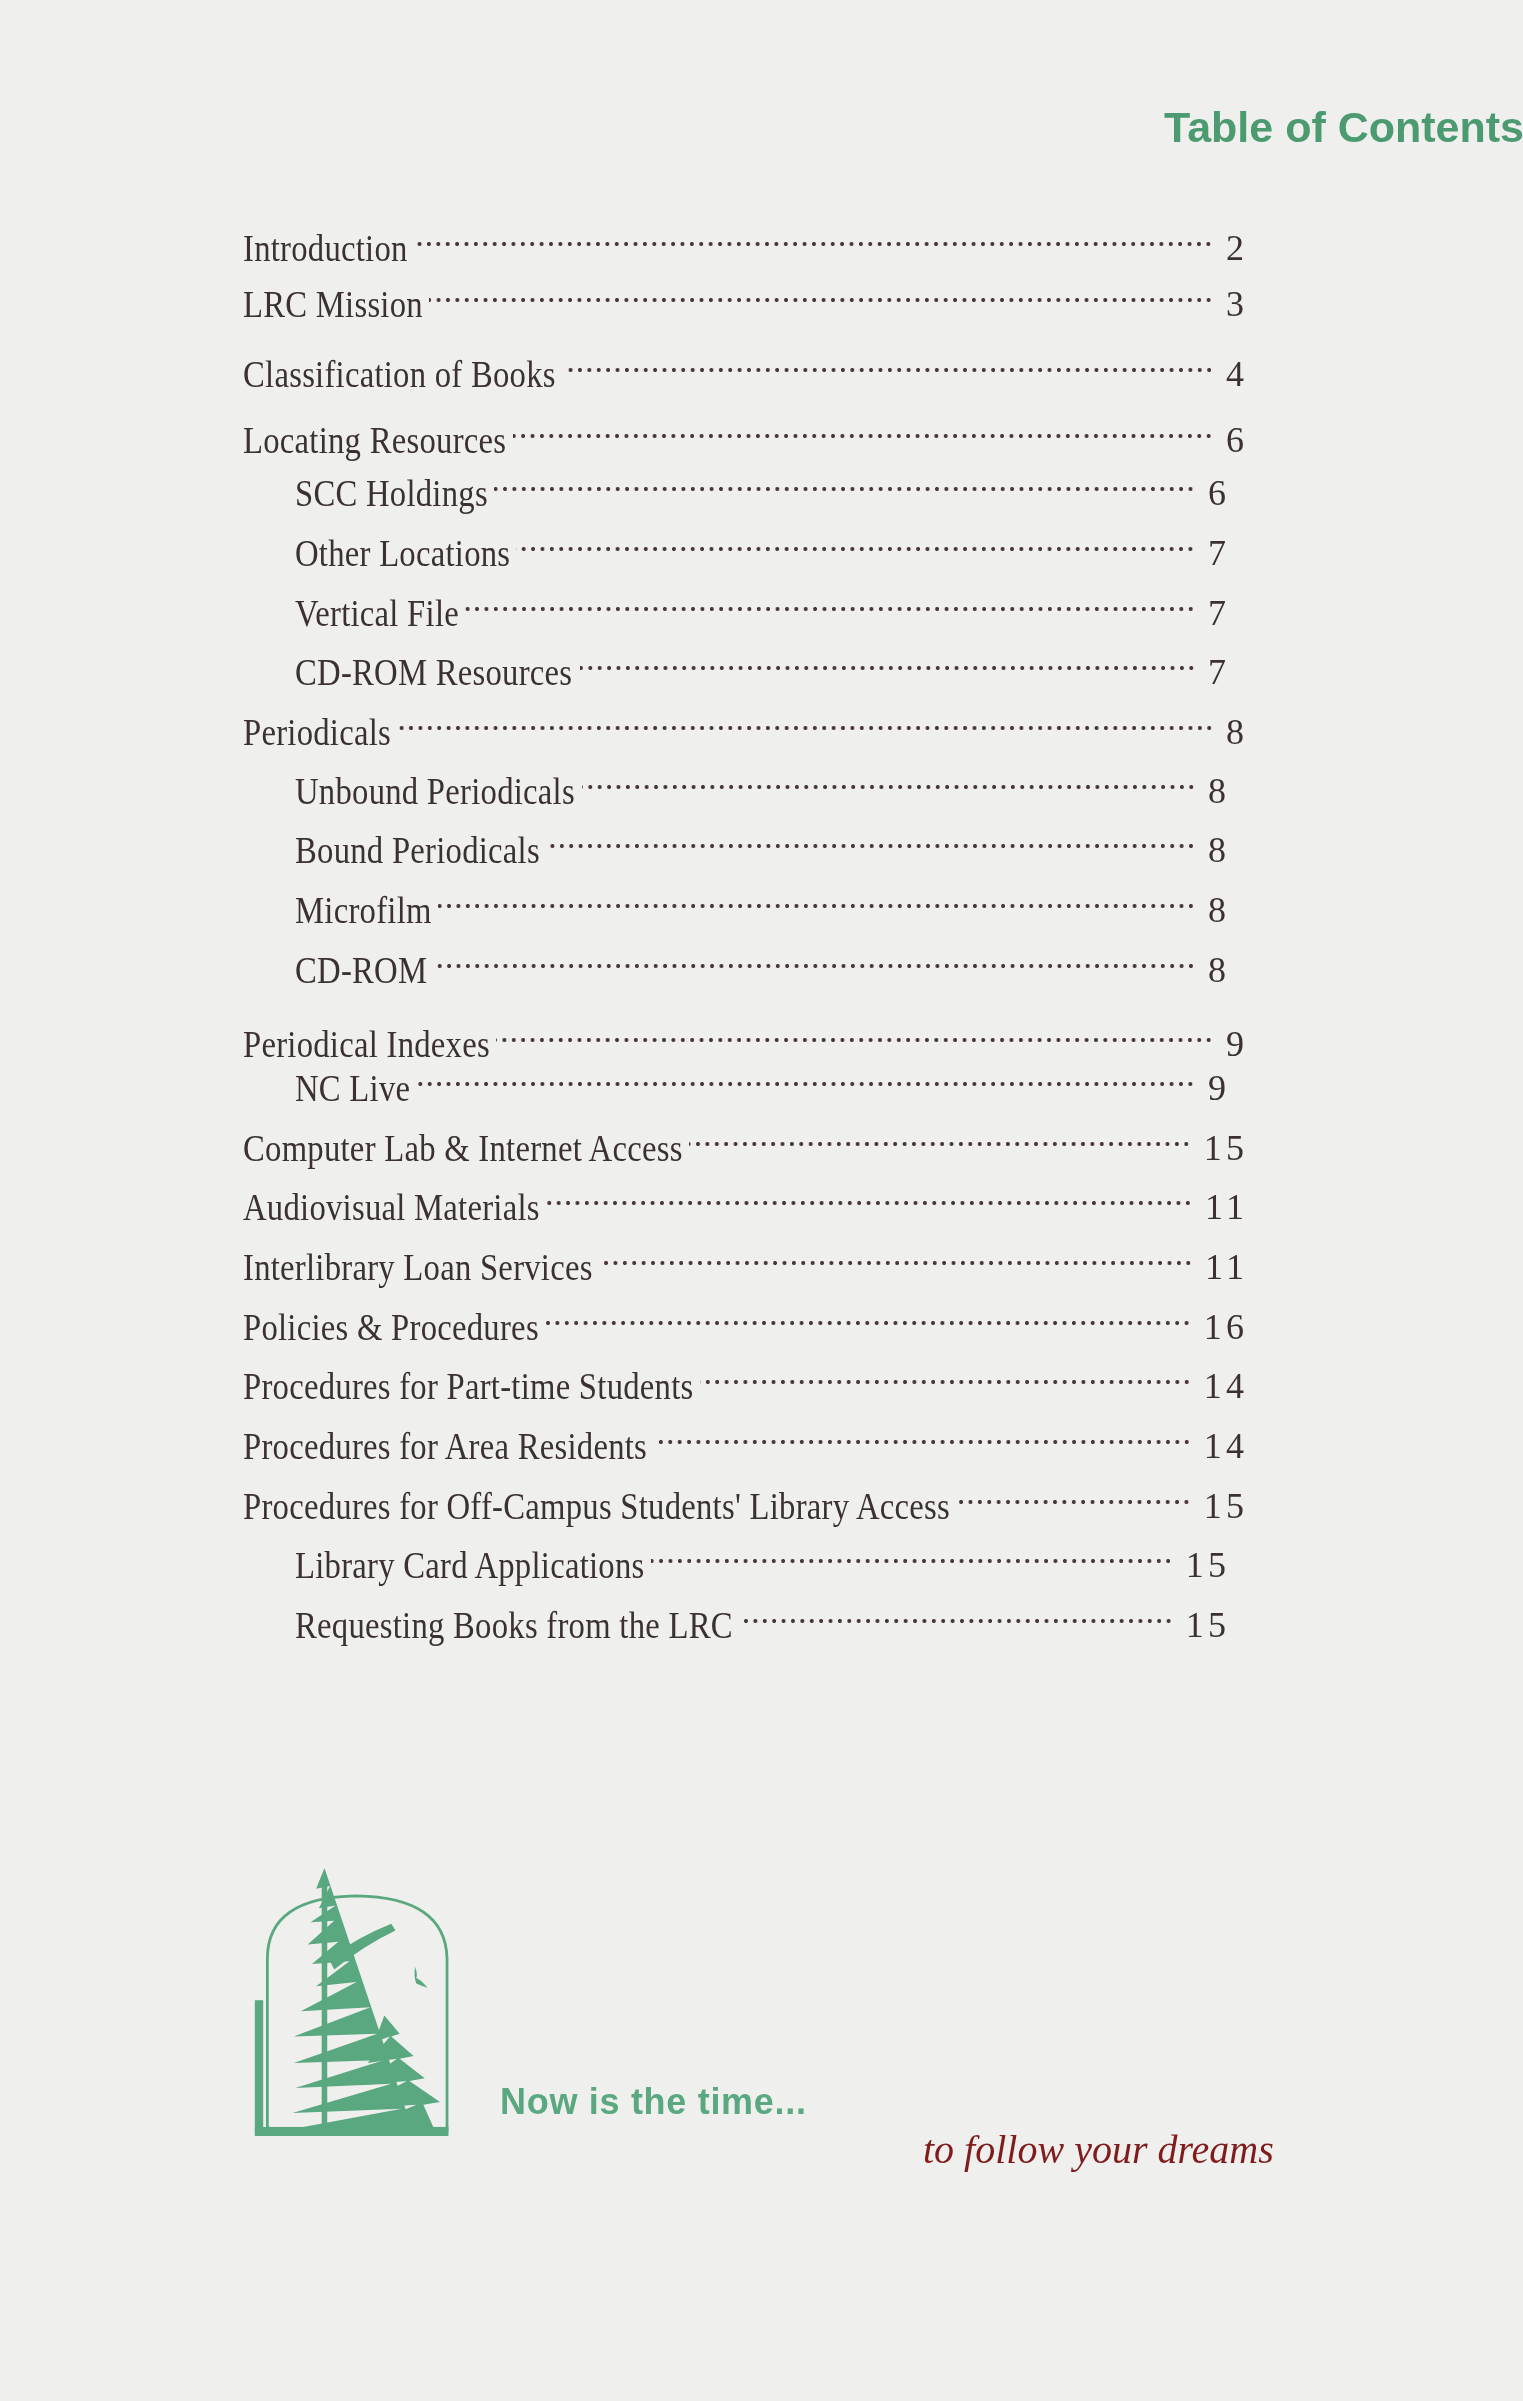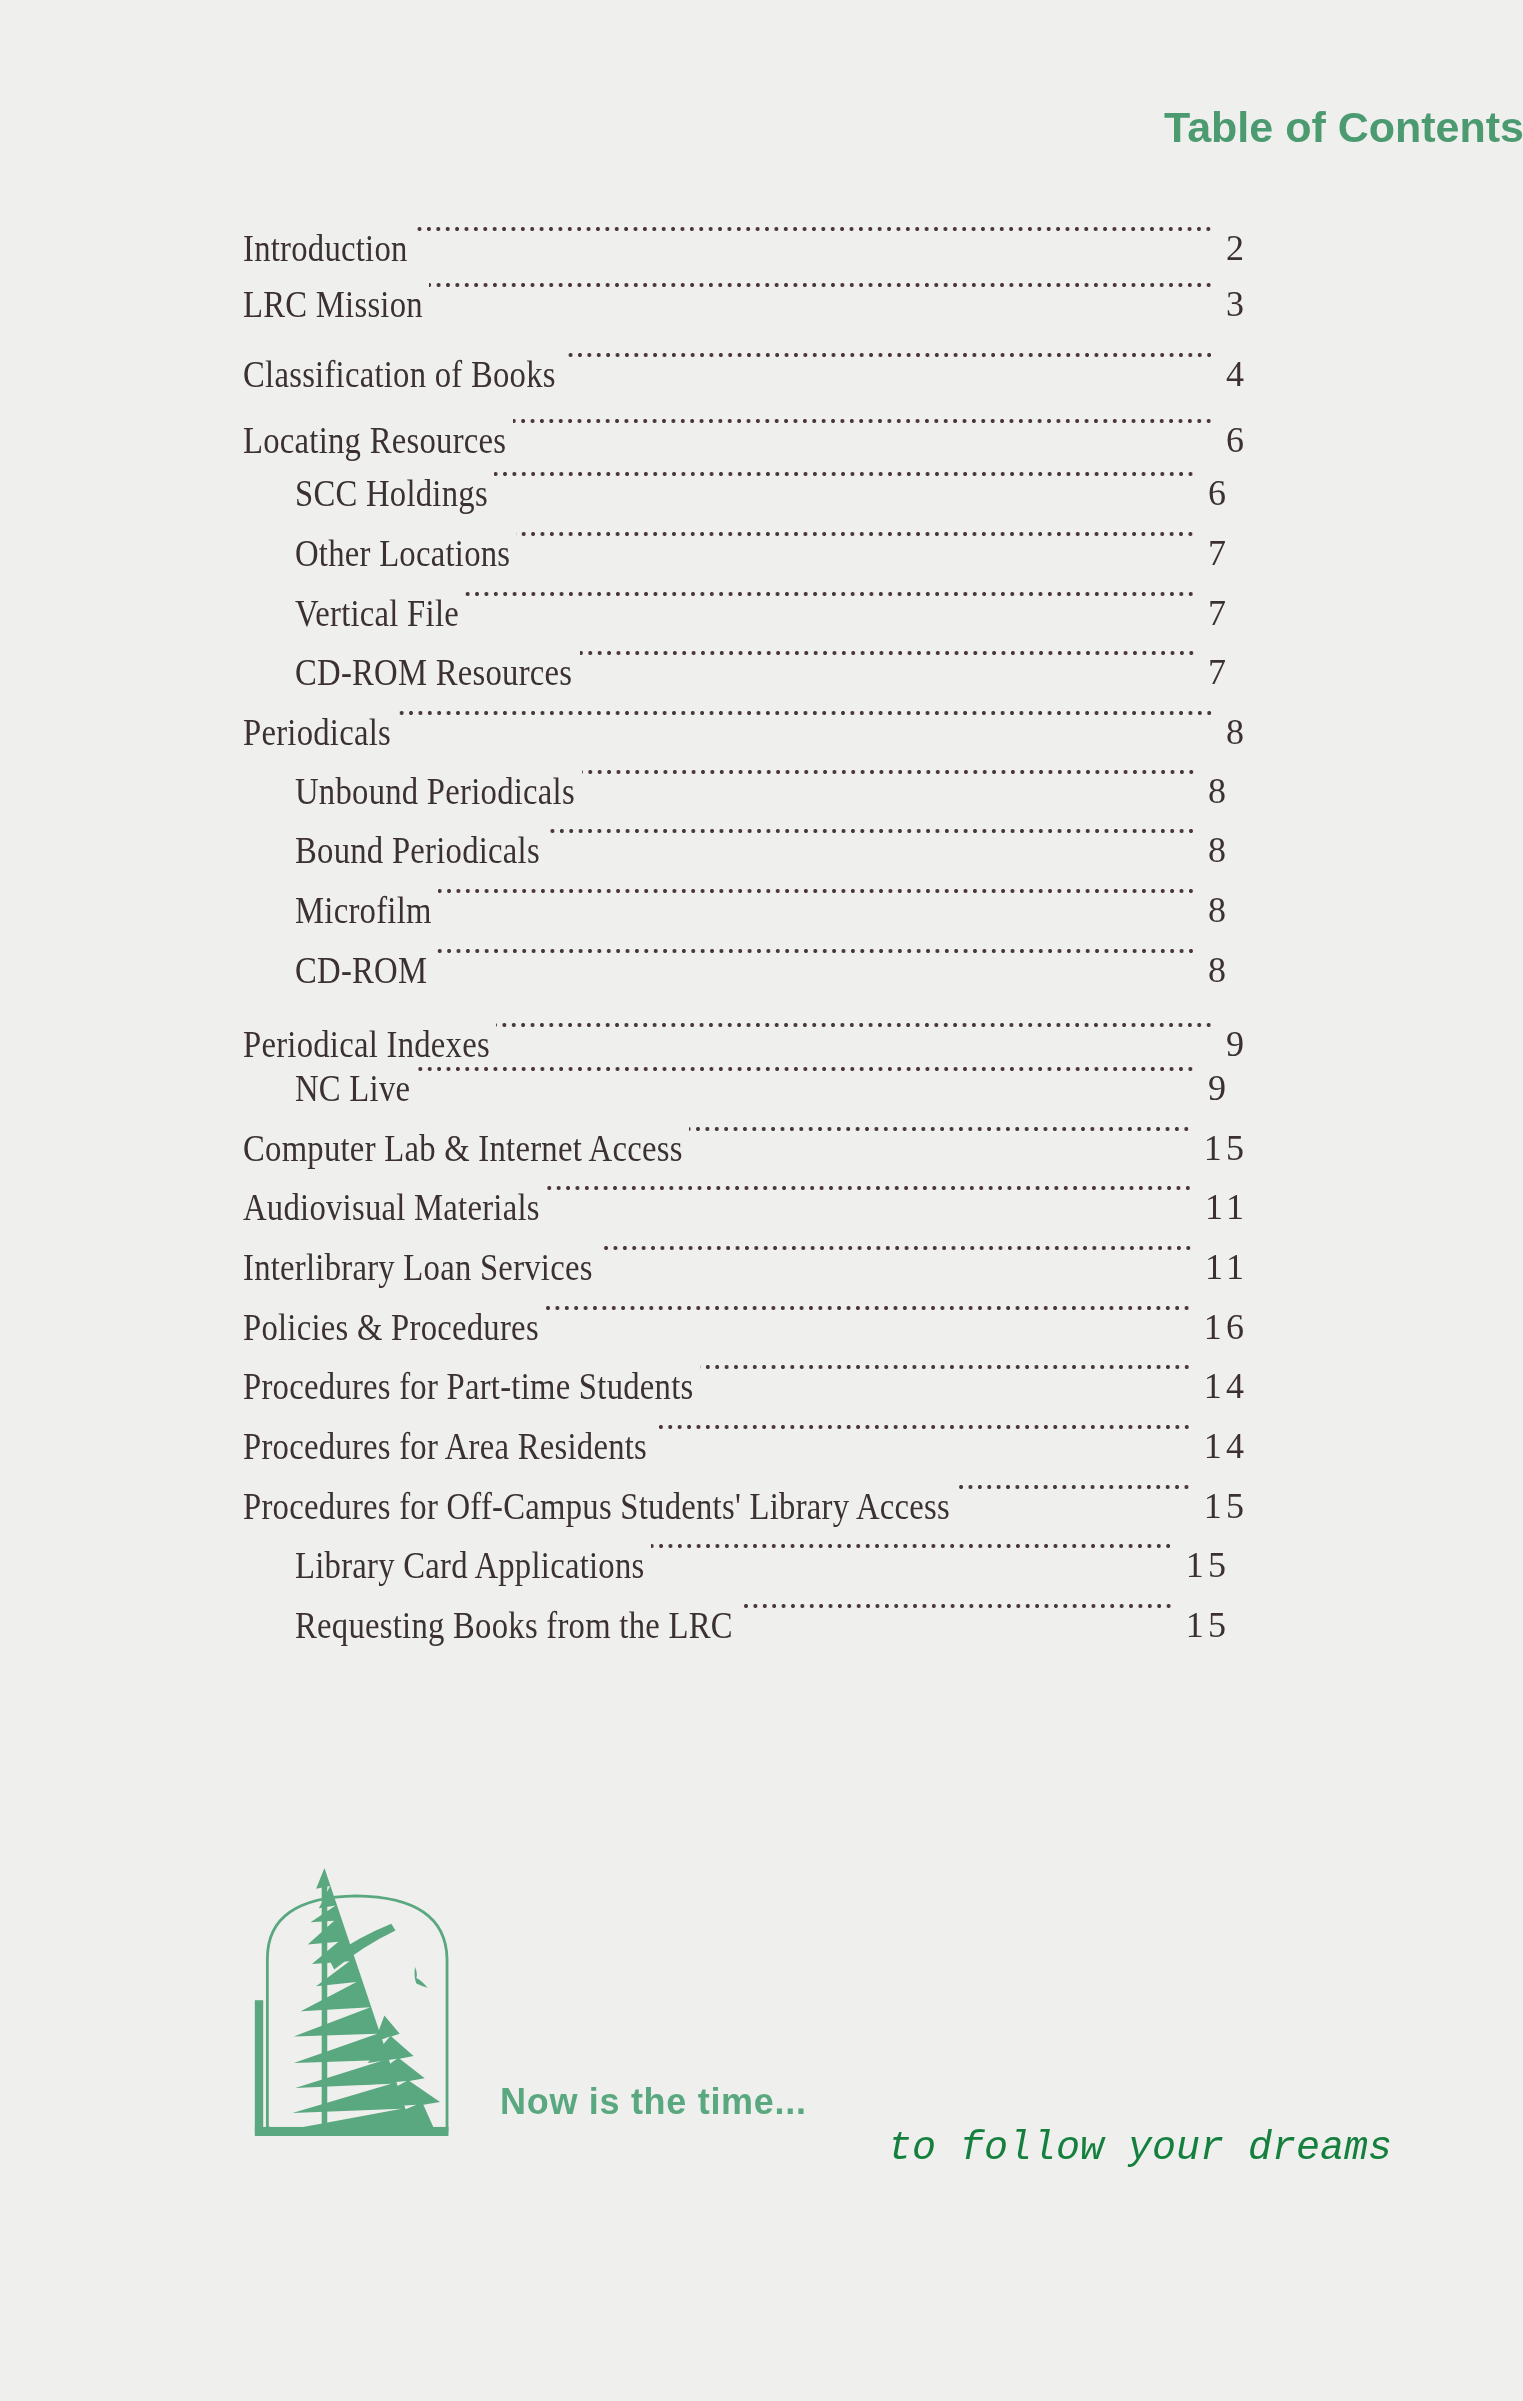--- a/index.html
+++ b/index.html
@@ -27,21 +27,21 @@
     left: 243px;
     top: 0;
     width: 1001px;
   }
   .row {
     position: absolute;
     left: 0;
     width: 1001px;
     height: 49px;
     display: flex;
-    align-items: flex-start;
+    align-items: center;
     font-size: 38px;
     line-height: 49px;
     white-space: nowrap;
   }
   .row.level-2 { left: 52px; width: 931px; }
   .row .label {
     display: inline-block;
     transform-origin: left bottom;
     letter-spacing: 0.3px;
     padding-right: 7px;
@@ -75,26 +75,26 @@
     top: 2081px;
     font-family: "Liberation Sans", "DejaVu Sans", sans-serif;
     font-weight: bold;
     font-size: 36px;
     color: #5aa87f;
     letter-spacing: 0.7px;
     margin-left: 30px;
   }
   .tagline-2 {
     position: absolute;
-    left: 888px;
+    left: 923px;
     top: 2126px;
-    font-family: Liberation Mono, monospace;
+    font-family: Liberation Serif, serif;
     font-style: italic;
     font-size: 40px;
-    color: #15803d;
+    color: #7f1d1d;
   }
 </style>
 </head>
 <body>
 
 <div class="title">Table of Contents</div>
 
 <div class="toc">
 
   <div class="row level-1" style="top:224px">

